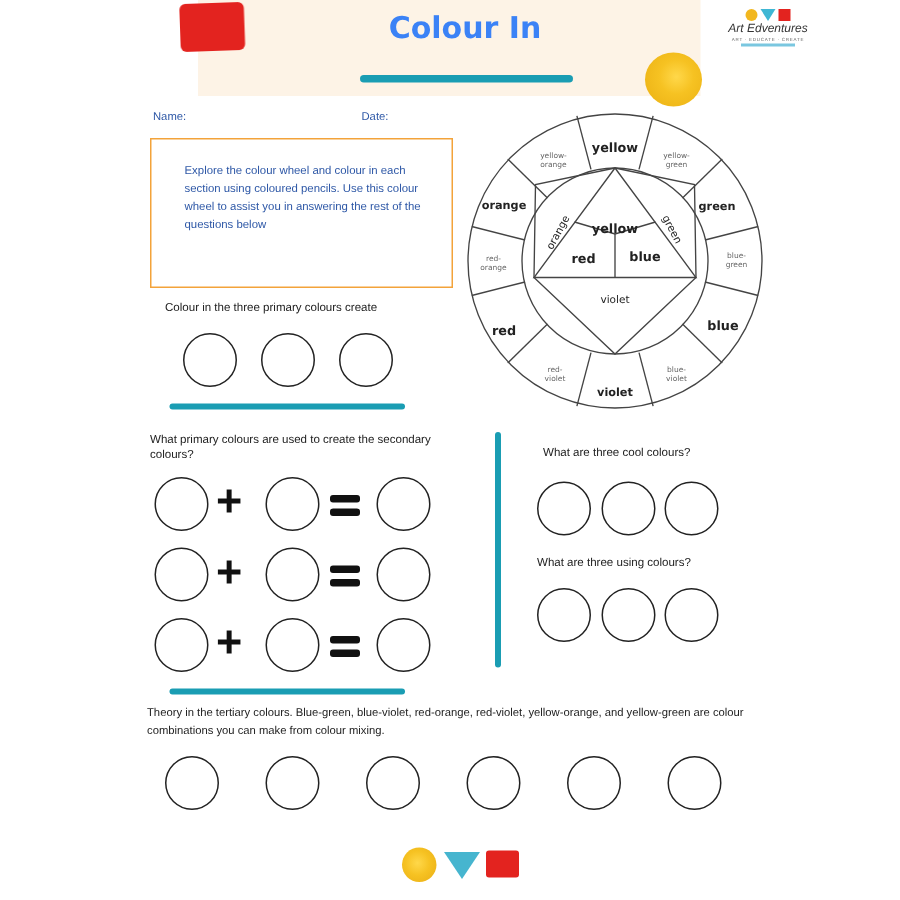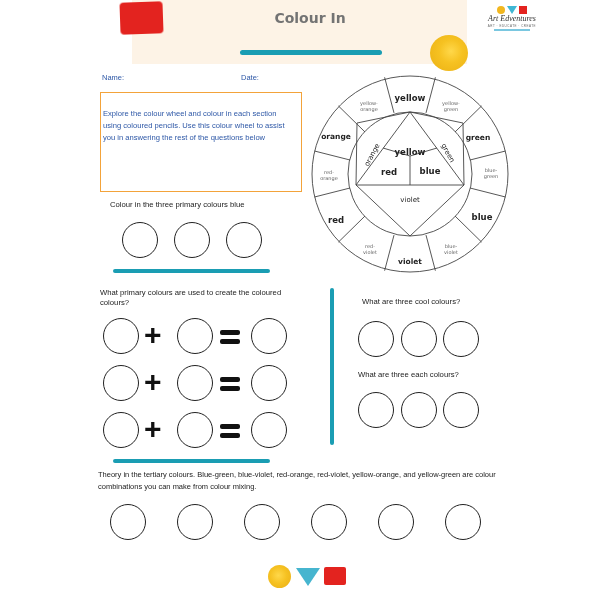--- a/index.html
+++ b/index.html
@@ -2,38 +2,38 @@
 <html><head>
 <meta charset="utf-8">
 <style>
   * { box-sizing: border-box; margin: 0; padding: 0; }
   html, body { width: 600px; height: 600px; background: #ffffff; overflow: hidden; }
   body { position: relative; font-family: "Liberation Sans", sans-serif; color: #222; }
   .abs { position: absolute; }
 
   .header-band { left: 132px; top: 0; width: 335px; height: 64px; background: #fdf3e6; }
   .red-square { left: 120px; top: 2px; width: 43px; height: 32px; background: #e3231f; border-radius: 4px; filter: blur(0.4px); transform: rotate(-2deg); }
-  .title { left: 190px; top: 8px; width: 240px; text-align: center; color: #737373; font-size: 14px; font-weight: bold; line-height: 21px; font-family: "DejaVu Sans", sans-serif; }
+  .title { left: 190px; top: 8px; width: 240px; text-align: center; color: #3b82f6; font-size: 20px; font-weight: bold; line-height: 21px; font-family: "DejaVu Sans", sans-serif; }
   .title-underline { left: 240px; top: 50px; width: 142px; height: 5px; background: #1a9db3; border-radius: 3px; }
   .yellow-blob { left: 430px; top: 35px; width: 38px; height: 36px; border-radius: 50%; background: radial-gradient(circle at 55% 45%, #ffd84a 0%, #f6c222 40%, #efb719 75%, #e6ac12 100%); }
 
   .logo { left: 484px; top: 6px; width: 56px; height: 28px; }
   .logo-shapes { display: flex; justify-content: center; gap: 2px; height: 8px; }
   .logo-dot { width: 8px; height: 8px; border-radius: 50%; background: #f2b71f; }
   .logo-tri { width: 0; height: 0; border-left: 5px solid transparent; border-right: 5px solid transparent; border-top: 8px solid #3fb7d4; }
   .logo-sq { width: 8px; height: 8px; background: #e3231f; }
-  .logo-text { font-family: Liberation Serif, serif; font-style: italic; font-size: 8px; text-align: center; color: #333; line-height: 10px; }
+  .logo-text { font-family: Liberation Sans, sans-serif; font-style: italic; font-size: 8px; text-align: center; color: #333; line-height: 10px; }
   .logo-tag { font-size: 3px; text-align: center; color: #666; letter-spacing: 0.5px; line-height: 4px; }
   .logo-bar { height: 2px; width: 36px; margin: 1px auto 0; background: #7ac7e0; }
 
   .label-blue { color: #2d57a6; font-size: 7.5px; font-weight: normal; }
   .name-label { left: 102px; top: 73px; }
   .date-label { left: 241px; top: 73px; }
 
-  .instr-box { left: 100px; top: 92px; width: 202px; height: 100px; border: 1.5px solid #f3a33a; padding: 15px 7px 0 2px; color: #2d57a6; font-size: 7.6px; line-height: 12px; }
+  .instr-box { left: 100px; top: 92px; width: 202px; height: 100px; border: 1.5px solid #f3a33a; padding: 15px 7px 0 22px; color: #2d57a6; font-size: 7.6px; line-height: 12px; }
 
   .wheel { left: 310px; top: 74px; width: 200px; height: 200px; }
 
   .q-text { font-size: 7.7px; color: #222; line-height: 10px; }
   .q-primary { left: 110px; top: 200px; }
   .circle { position: absolute; width: 36px; height: 36px; border: 1.3px solid #222; border-radius: 50%; background: #fff; }
   .teal-h { position: absolute; height: 4px; background: #1a9db3; border-radius: 2px; }
   .teal-v { position: absolute; width: 4px; background: #1a9db3; border-radius: 2px; }
 
   .q-secondary { left: 100px; top: 288px; width: 200px; }
@@ -121,27 +121,27 @@
     <text x="59" y="31" font-size="5" fill="#666">yellow-<tspan x="59" dy="6">orange</tspan></text>
     <text x="100" y="83" font-size="8.5" font-weight="bold" transform="translate(0,-2)">yellow</text>
     <text x="79" y="101" font-size="8.5" font-weight="bold">red</text>
     <text x="120" y="100" font-size="8.5" font-weight="bold">blue</text>
     <text x="0" y="0" font-size="7" transform="translate(64,82) rotate(-62)">orange</text>
     <text x="0" y="0" font-size="7" transform="translate(136,80) rotate(62)">green</text>
     <text x="100" y="128" font-size="7">violet</text>
   </g>
 </svg>
 
-<div class="abs q-text q-primary">Colour in the three primary colours blue</div>
+<div class="abs q-text q-primary">Colour in the three primary colours create</div>
 <div class="circle" style="left:122px;top:222px;"></div>
 <div class="circle" style="left:174px;top:222px;"></div>
 <div class="circle" style="left:226px;top:222px;"></div>
 <div class="teal-h" style="left:113px;top:269px;width:157px;"></div>
 
-<div class="abs q-text q-secondary">What primary colours are used to create the coloured colours?</div>
+<div class="abs q-text q-secondary">What primary colours are used to create the secondary colours?</div>
 
 <div class="eq-row" style="top:318px;">
   <div class="circle" style="left:0;top:0;"></div>
   <div class="plus" style="left:41px;top:-1px;">+</div>
   <div class="circle" style="left:74px;top:0;"></div>
   <div class="equals" style="left:117px;top:12px;"></div>
   <div class="circle" style="left:148px;top:0;"></div>
 </div>
 <div class="eq-row" style="top:365px;">
   <div class="circle" style="left:0;top:0;"></div>
@@ -159,21 +159,21 @@
 </div>
 <div class="teal-h" style="left:113px;top:459px;width:157px;"></div>
 
 <div class="teal-v" style="left:330px;top:288px;height:157px;"></div>
 
 <div class="abs q-text q-cool">What are three cool colours?</div>
 <div class="circle" style="left:358px;top:321px;"></div>
 <div class="circle" style="left:401px;top:321px;"></div>
 <div class="circle" style="left:443px;top:321px;"></div>
 
-<div class="abs q-text q-warm">What are three each colours?</div>
+<div class="abs q-text q-warm">What are three using colours?</div>
 <div class="circle" style="left:358px;top:392px;"></div>
 <div class="circle" style="left:401px;top:392px;"></div>
 <div class="circle" style="left:443px;top:392px;"></div>
 
 <div class="abs q-text q-tertiary">Theory in the tertiary colours. Blue-green, blue-violet, red-orange, red-violet, yellow-orange, and yellow-green are colour combinations you can make from colour mixing.</div>
 <div class="circle" style="left:110px;top:504px;"></div>
 <div class="circle" style="left:177px;top:504px;"></div>
 <div class="circle" style="left:244px;top:504px;"></div>
 <div class="circle" style="left:311px;top:504px;"></div>
 <div class="circle" style="left:378px;top:504px;"></div>

